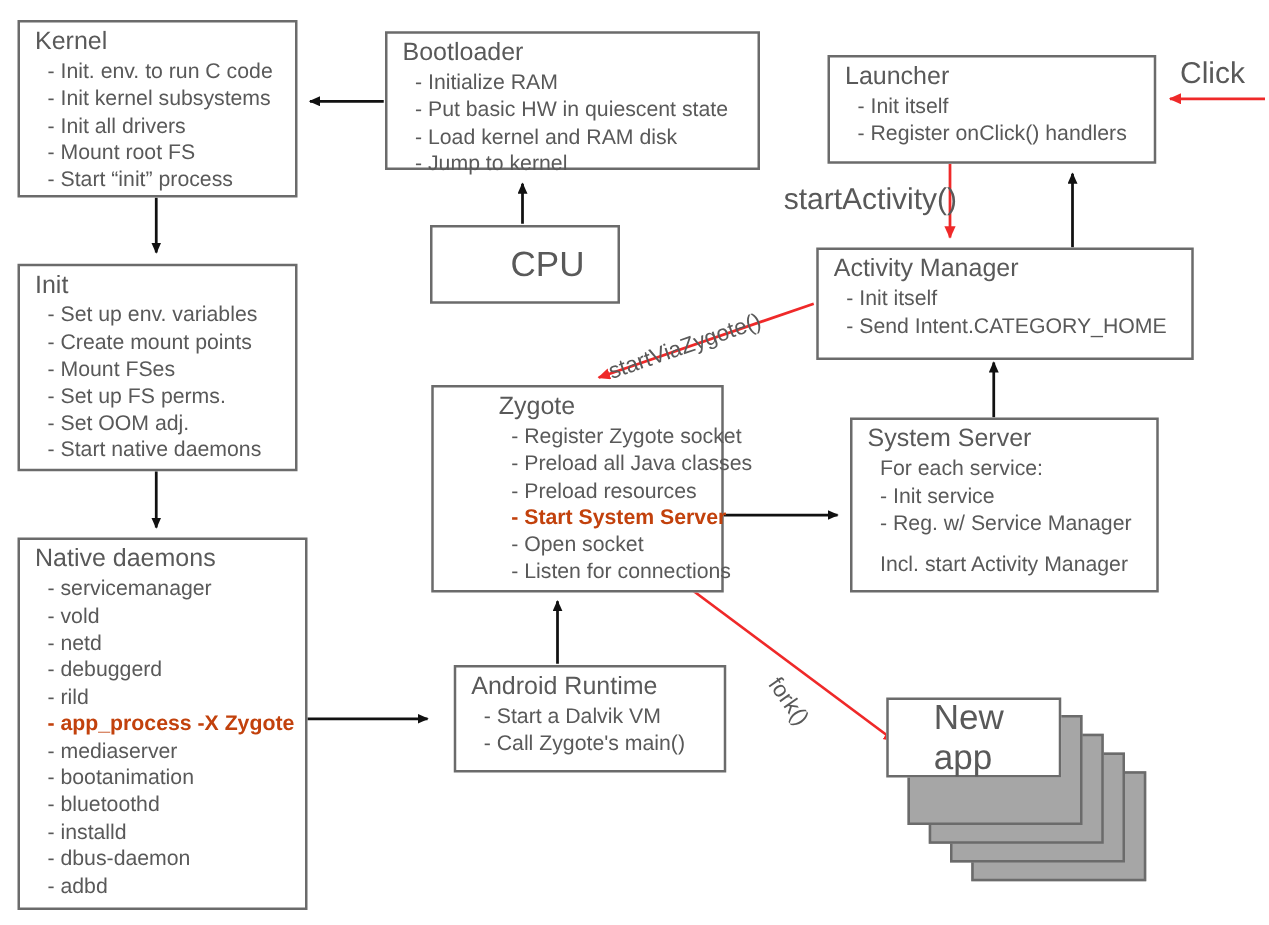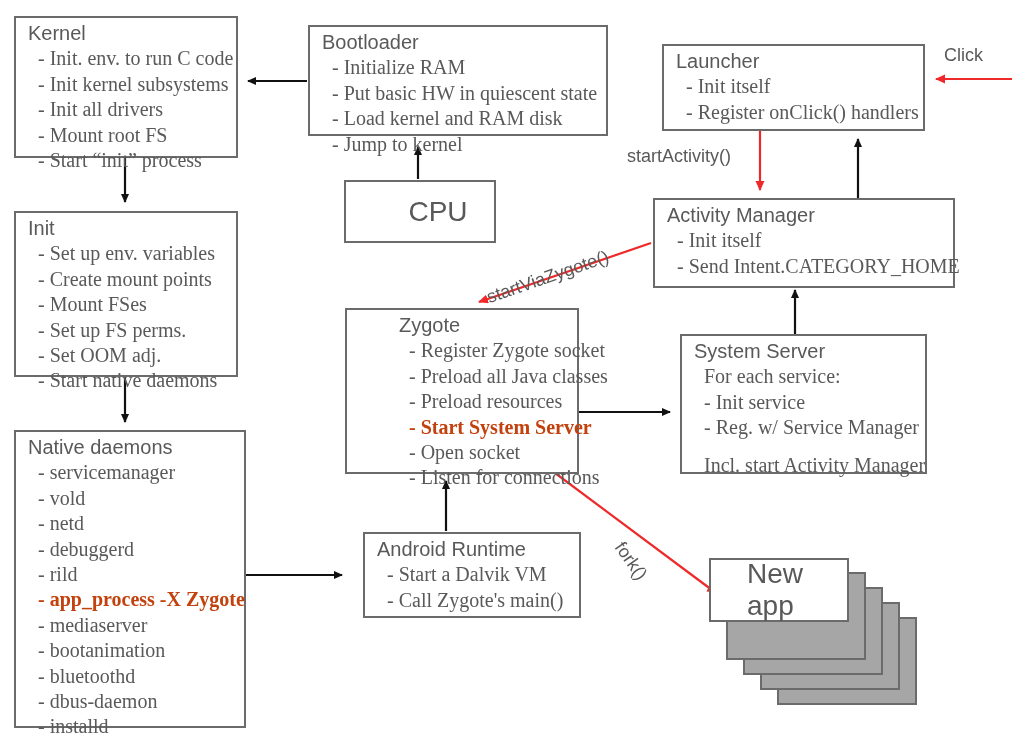--- a/index.html
+++ b/index.html
@@ -30,25 +30,24 @@
     line-height: 1.12;
     padding: 4px 0 2px 12px;
     white-space: nowrap;
   }
   .box ul {
     list-style: none;
     margin: 0;
     padding: 0 0 0 22px;
   }
   .box ul li {
-    font-size: 20px;
+    font-size: 17px;
     color: #595959;
     line-height: 1.27;
     white-space: nowrap;
-    font-family: Liberation Serif, serif;
   }
   .box ul li.bold {
     font-weight: bold;
     color: #c2410c;
   }
   .box ul li.plain {
     padding-left: 0px;
   }
   .box ul li.spacer {
     height: 12px;
@@ -65,21 +64,21 @@
   }
   .stackcard {
     position: absolute;
     box-sizing: border-box;
     border: 2px solid #6b6b6b;
     background: #a6a6a6;
     z-index: 3;
   }
   .label {
     position: absolute;
-    font-size: 18px;
+    font-size: 24px;
     color: #595959;
     white-space: nowrap;
     z-index: 6;
   }
   .rotlabel {
     position: absolute;
     font-size: 18px;
     color: #595959;
     white-space: nowrap;
     z-index: 6;
@@ -191,22 +190,22 @@
     <ul>
       <li>- servicemanager</li>
       <li>- vold</li>
       <li>- netd</li>
       <li>- debuggerd</li>
       <li>- rild</li>
       <li class="bold">- app_process -X Zygote</li>
       <li>- mediaserver</li>
       <li>- bootanimation</li>
       <li>- bluetoothd</li>
+      <li>- installd</li>
       <li>- dbus-daemon</li>
-      <li>- installd</li>
       <li>- adbd</li>
     </ul>
   </div>
 
   <div class="box" style="left:308px; top:25px; width:300px; height:111px;">
     <div class="title">Bootloader</div>
     <ul>
       <li>- Initialize RAM</li>
       <li>- Put basic HW in quiescent state</li>
       <li>- Load kernel and RAM disk</li>

